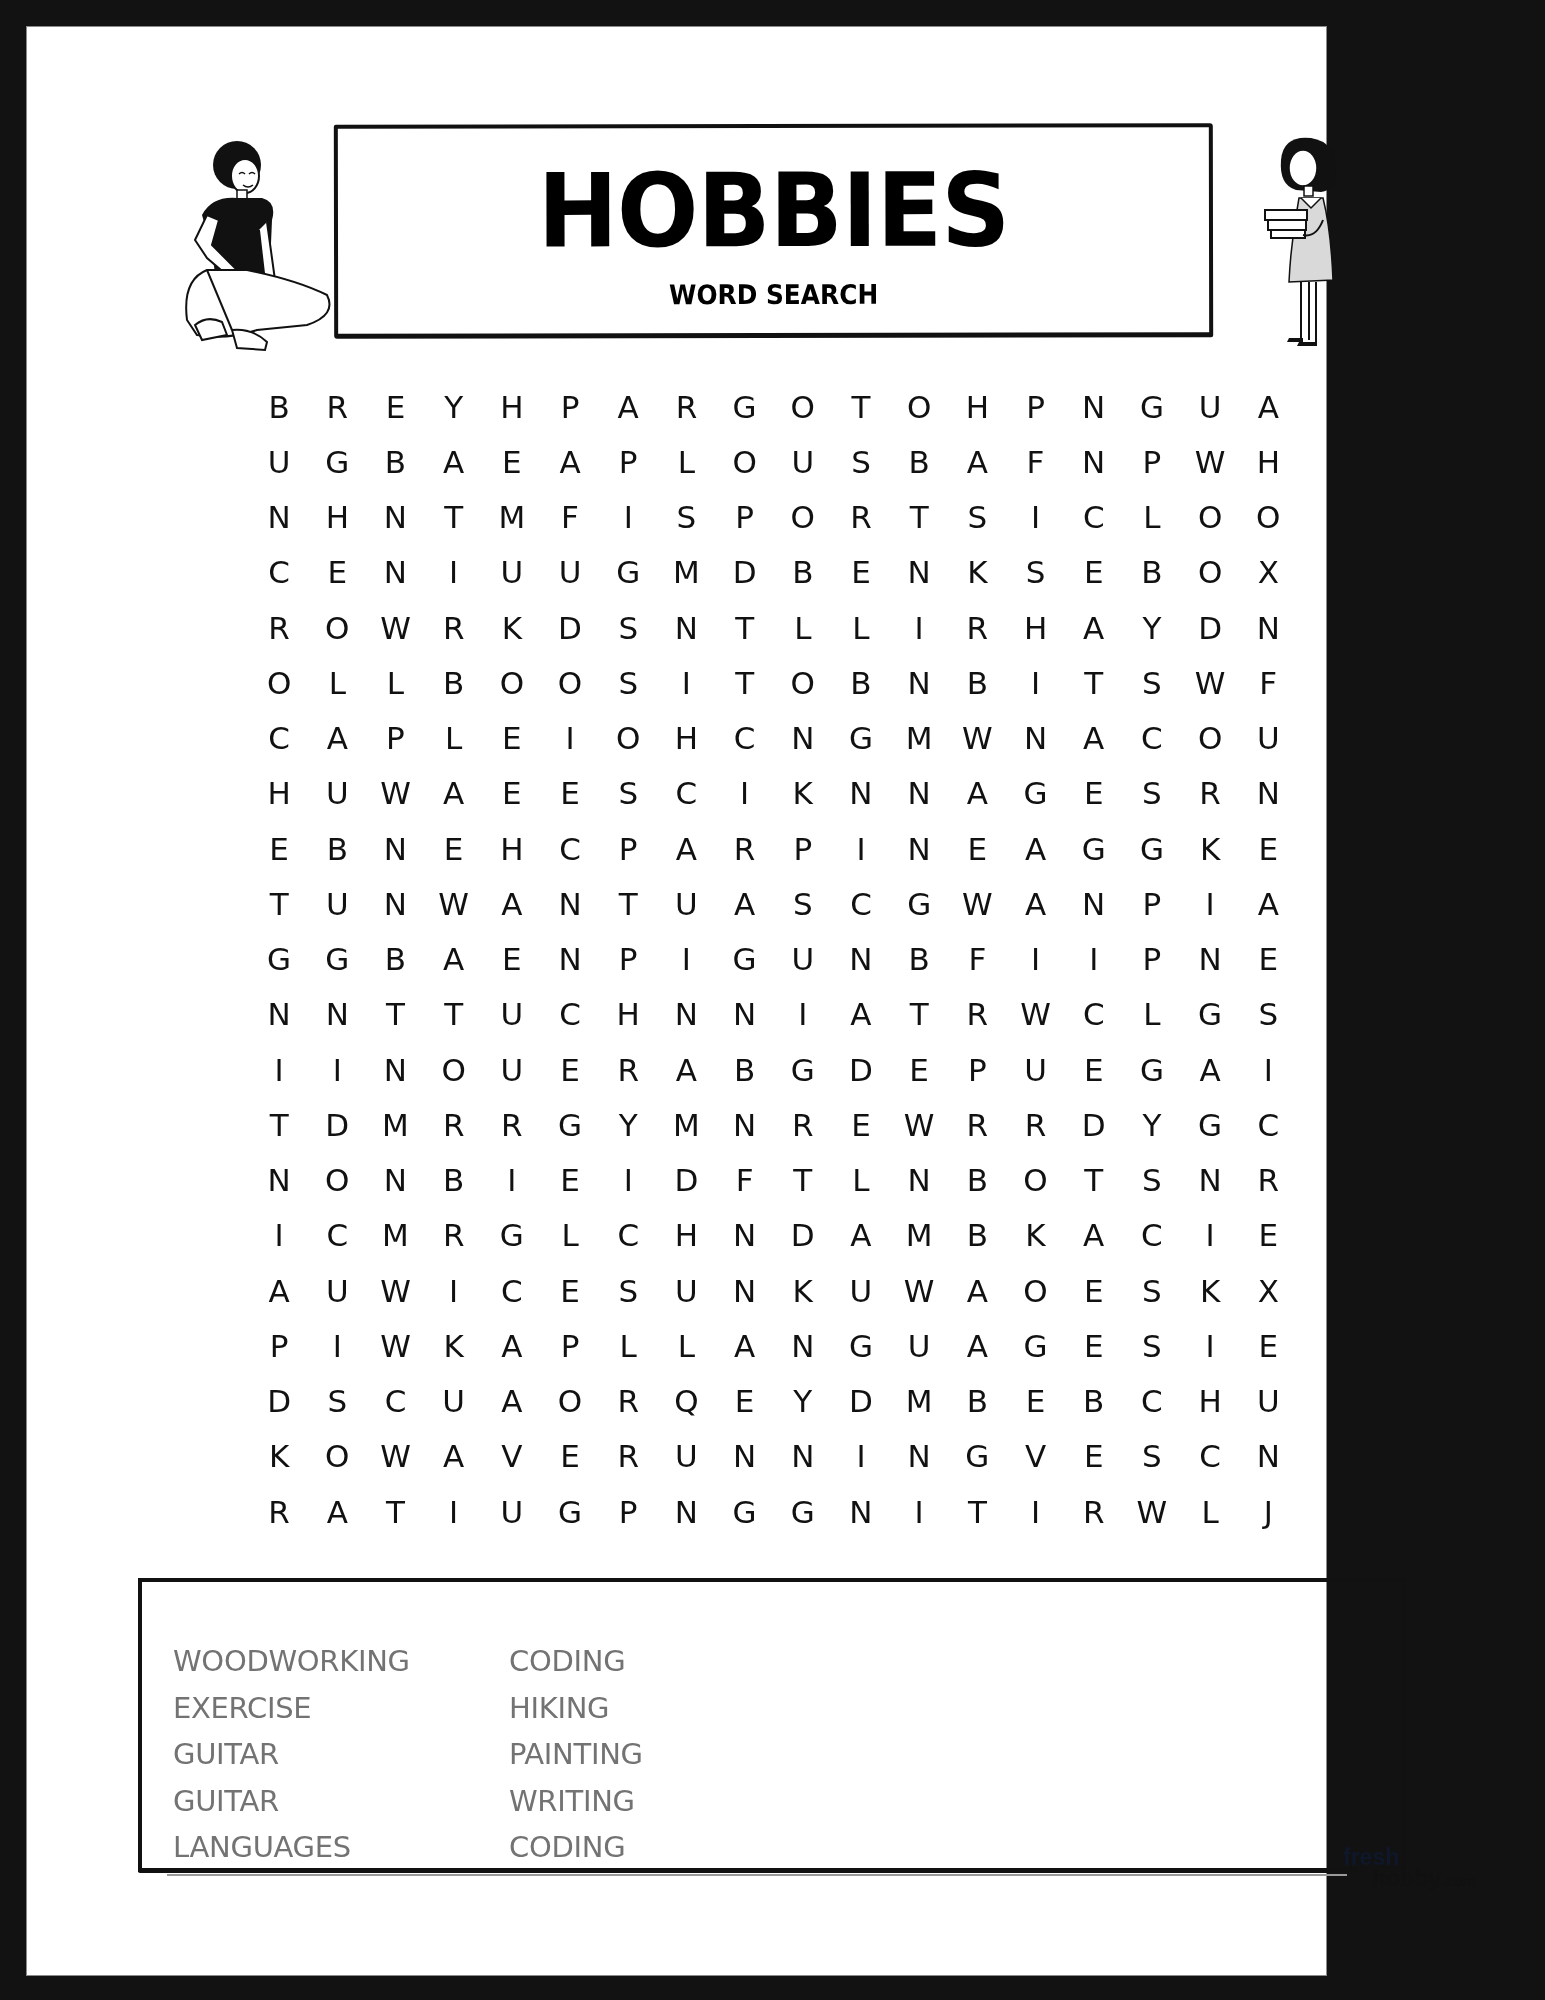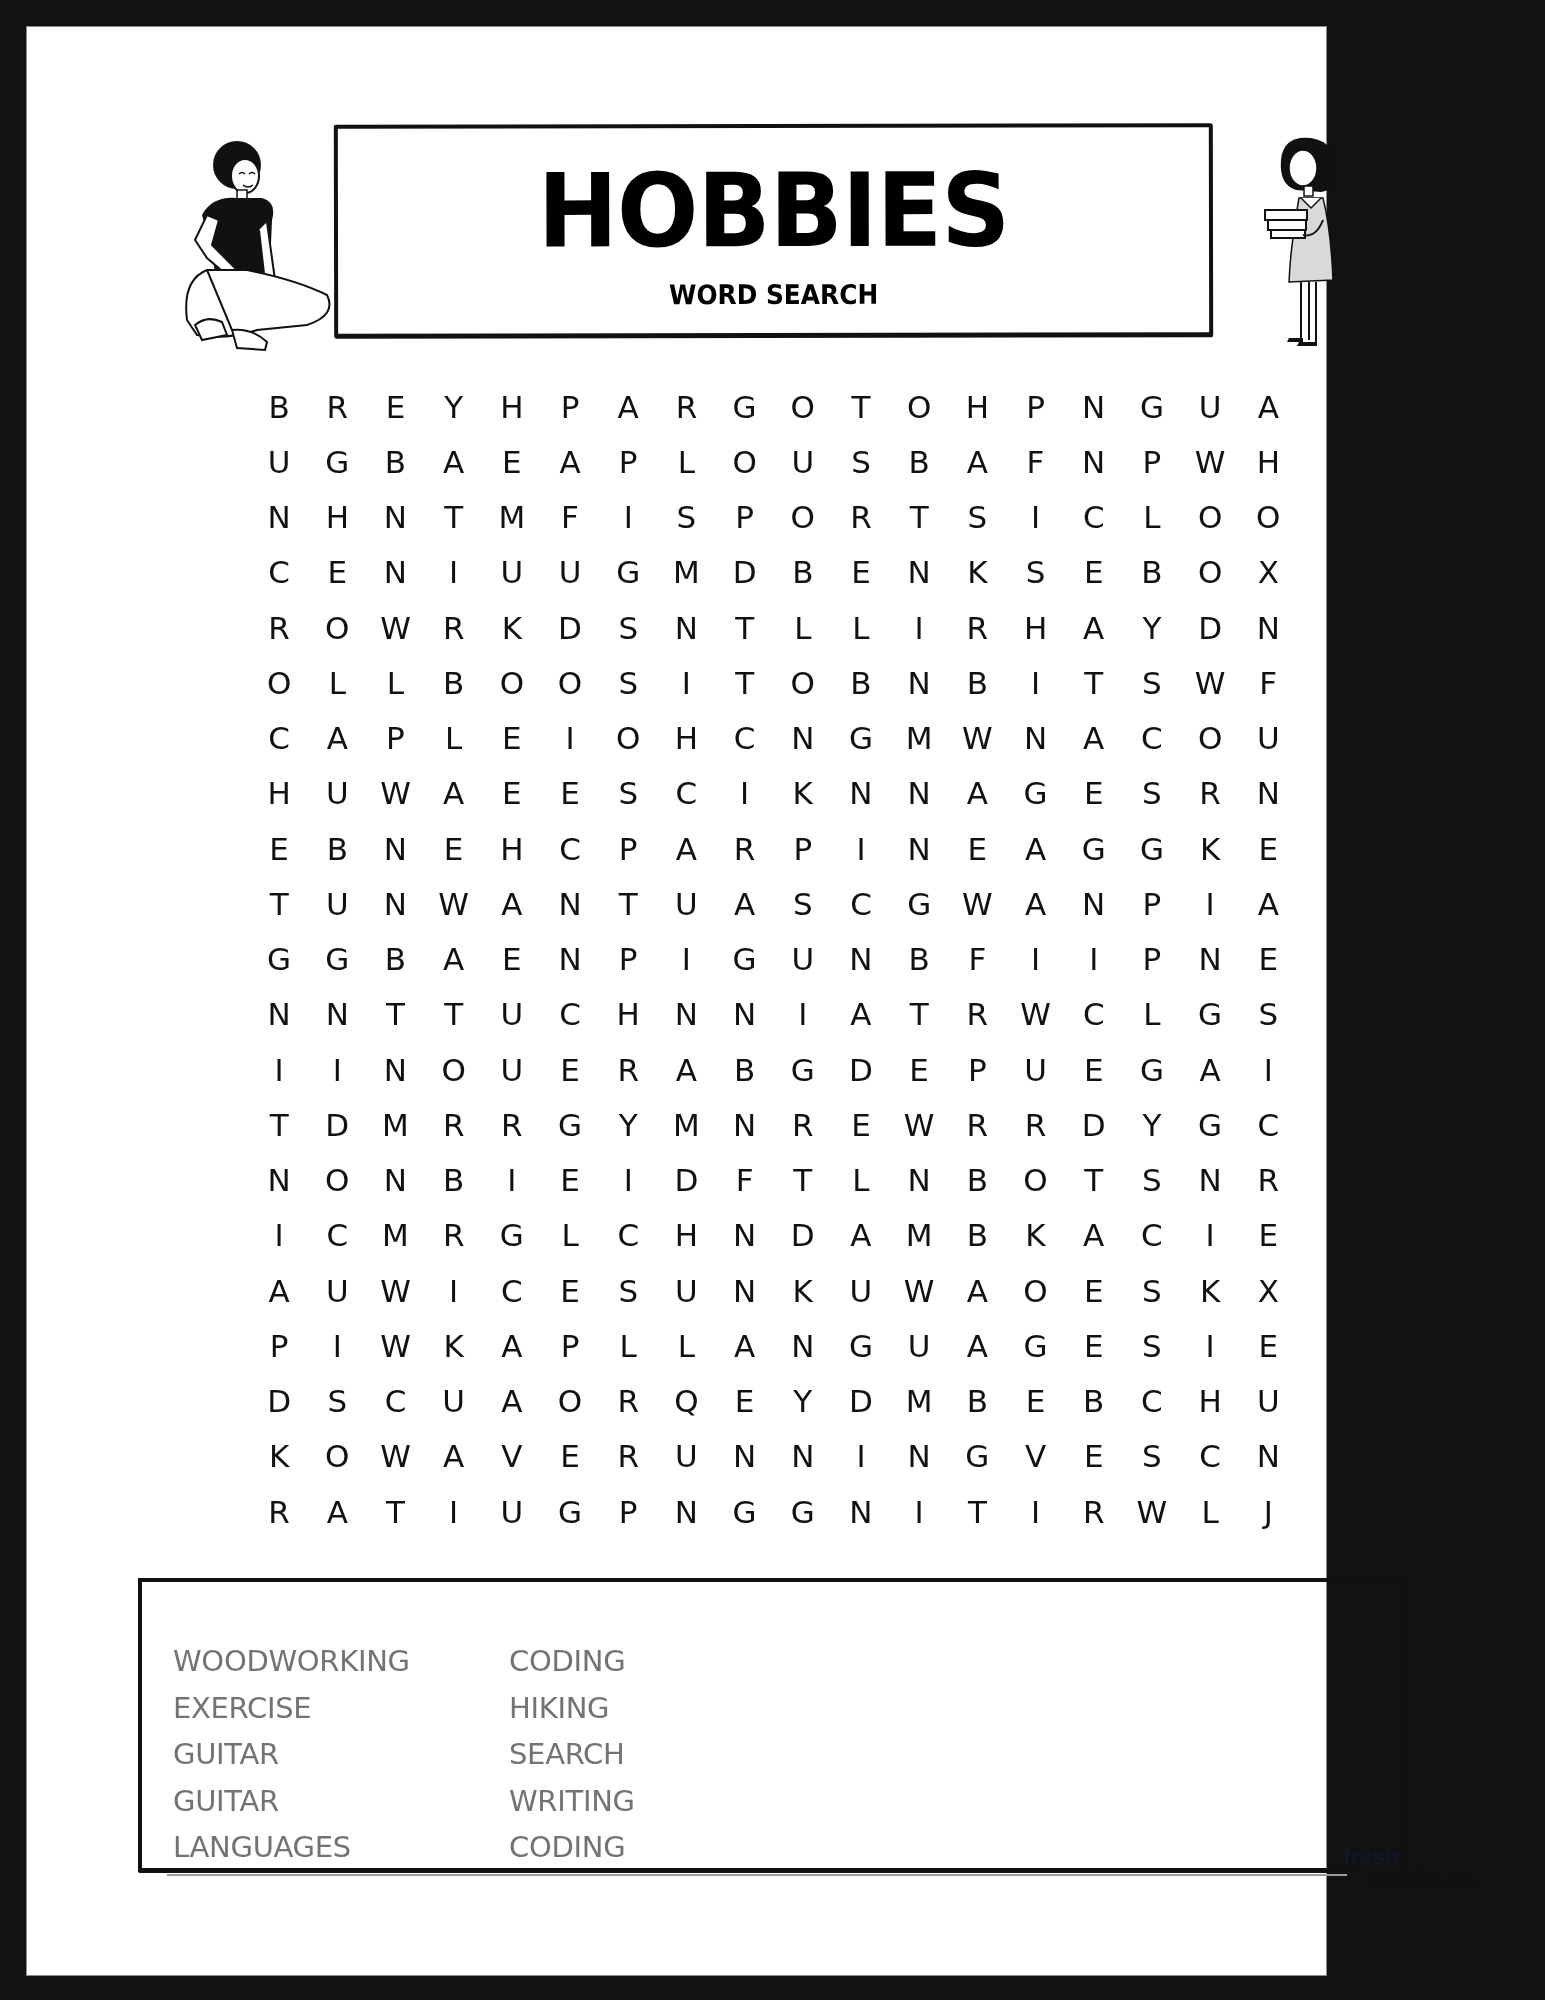--- a/index.html
+++ b/index.html
@@ -564,21 +564,21 @@
     <div class="word-col" style="left:31px;">
       <div class="word">WOODWORKING</div>
       <div class="word">EXERCISE</div>
       <div class="word">GUITAR</div>
       <div class="word">GUITAR</div>
       <div class="word">LANGUAGES</div>
     </div>
     <div class="word-col" style="left:367px;">
       <div class="word">CODING</div>
       <div class="word">HIKING</div>
-      <div class="word">SEARCH</div>
+      <div class="word">PAINTING</div>
       <div class="word">WRITING</div>
       <div class="word">CODING</div>
     </div>
   </div>
   <div class="words-bottom"></div>
   <div class="words-bottom2"></div>
 
   <div class="logo">
     <div class="logo-fresh">fresh</div>
     <div class="logo-hobby"><span>hobby</span><span class="logo-com">.com</span></div>

